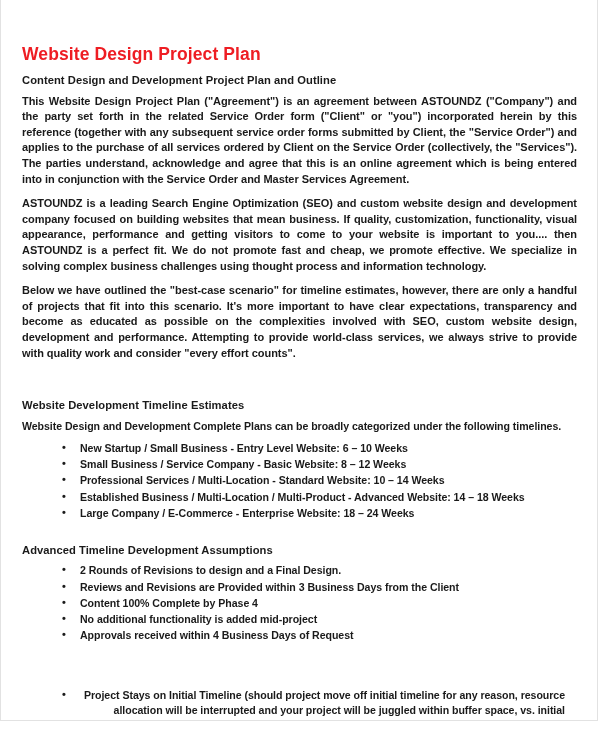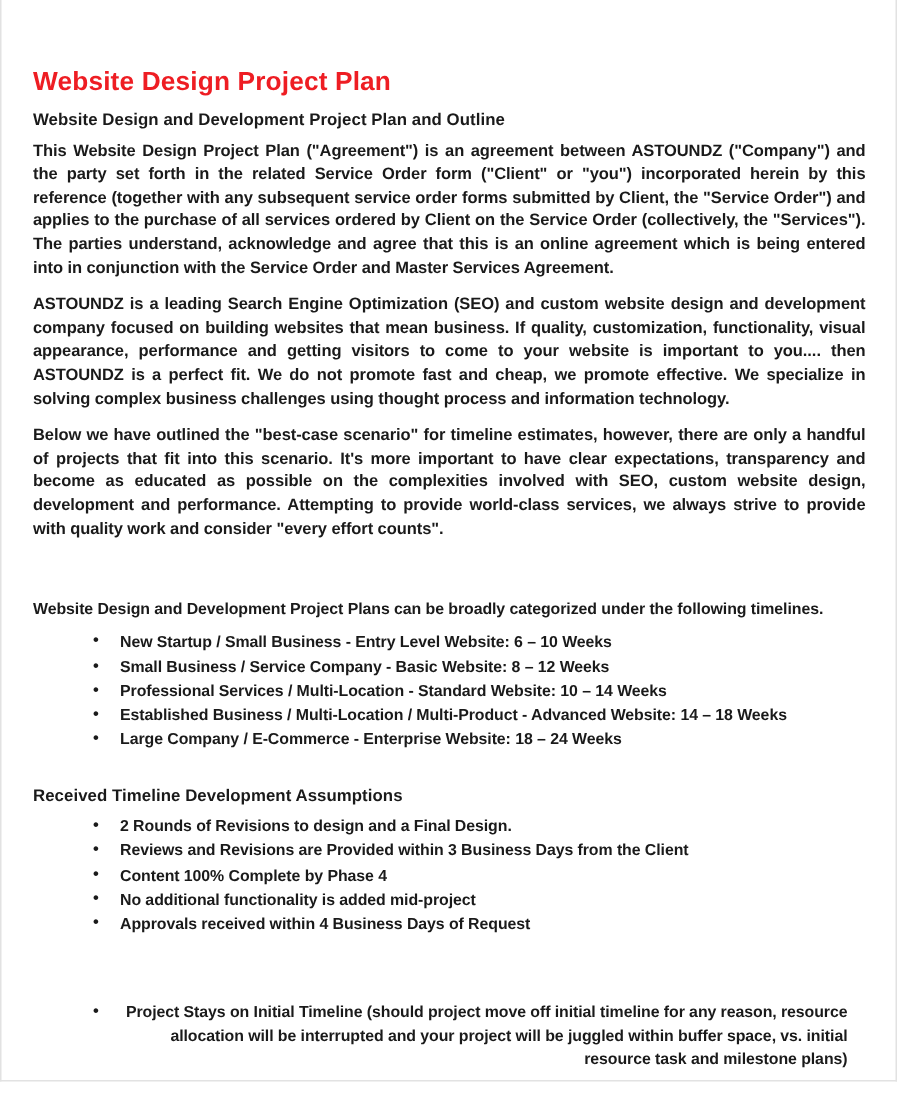--- a/index.html
+++ b/index.html
@@ -123,44 +123,45 @@
   .gap-lg { height: 22px; }
 </style>
 </head>
 <body>
 
 <div id="page">
   <div id="page-inner">
 
     <h1 class="doc-title" style="color: rgb(238, 29, 35);">Website Design Project Plan</h1>
 
-    <h2 class="section-heading">Website Design and Development Project Plan and Outline</h2>
+    <h2 class="section-heading">Content Design and Development Project Plan and Outline</h2>
 
     <p class="para">This Website Design Project Plan ("Agreement") is an agreement between ASTOUNDZ ("Company") and the party set forth in the related Service Order form ("Client" or "you") incorporated herein by this reference (together with any subsequent service order forms submitted by Client, the "Service Order") and applies to the purchase of all services ordered by Client on the Service Order (collectively, the "Services").  The parties understand, acknowledge and agree that this is an online agreement which is being entered into in conjunction with the Service Order and Master Services Agreement.</p>
 
     <p class="para">ASTOUNDZ is a leading Search Engine Optimization (SEO) and custom website design and development company focused on building websites that mean business. If quality, customization, functionality, visual appearance, performance and getting visitors to come to your website is important to you.... then ASTOUNDZ is a perfect fit. We do not promote fast and cheap, we promote effective. We specialize in solving complex business challenges using thought process and information technology.</p>
 
     <p class="para last">Below we have outlined the "best-case scenario" for timeline estimates, however, there are only a handful of projects that fit into this scenario. It's more important to have clear expectations, transparency and become as educated as possible on the complexities involved with SEO, custom website design, development and performance. Attempting to provide world-class services, we always strive to provide with quality work and consider "every effort counts".</p>
 
     <div class="gap-lg"></div>
 
+    <h2 class="section-heading">Website Development Timeline Estimates</h2>
 
-    <p class="lead">Website Design and Development Project Plans can be broadly categorized under the following timelines.</p>
+    <p class="lead">Website Design and Development Complete Plans can be broadly categorized under the following timelines.</p>
 
     <ul class="bullets">
       <li>New Startup / Small Business - Entry Level Website: 6 – 10 Weeks</li>
       <li>Small Business / Service Company - Basic Website: 8 – 12 Weeks</li>
       <li>Professional Services / Multi-Location - Standard Website: 10 – 14 Weeks</li>
       <li>Established Business / Multi-Location / Multi-Product - Advanced Website: 14 – 18 Weeks</li>
       <li>Large Company / E-Commerce - Enterprise Website: 18 – 24 Weeks</li>
     </ul>
 
     <div class="gap-lg"></div>
 
-    <h2 class="section-heading">Received Timeline Development Assumptions</h2>
+    <h2 class="section-heading">Advanced Timeline Development Assumptions</h2>
 
     <ul class="bullets">
       <li>2 Rounds of Revisions to design and a Final Design.</li>
       <li>Reviews and Revisions are Provided within 3 Business Days from the Client</li>
       <li>Content 100% Complete by Phase 4</li>
       <li>No additional functionality is added mid-project</li>
       <li>Approvals received within 4 Business Days of Request</li>
       <li class="wrap">Project Stays on Initial Timeline (should project move off initial timeline for any reason, resource allocation will be interrupted and your project will be juggled within buffer space, vs. initial resource task and milestone plans)</li>
     </ul>
 

